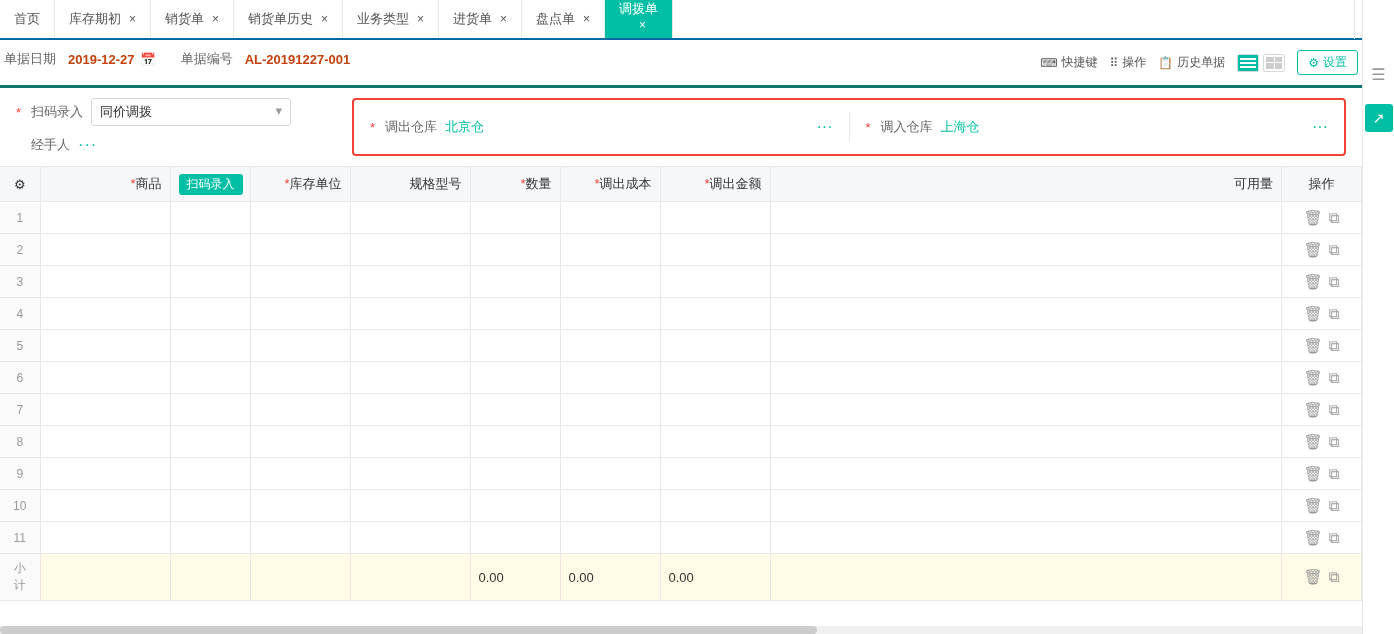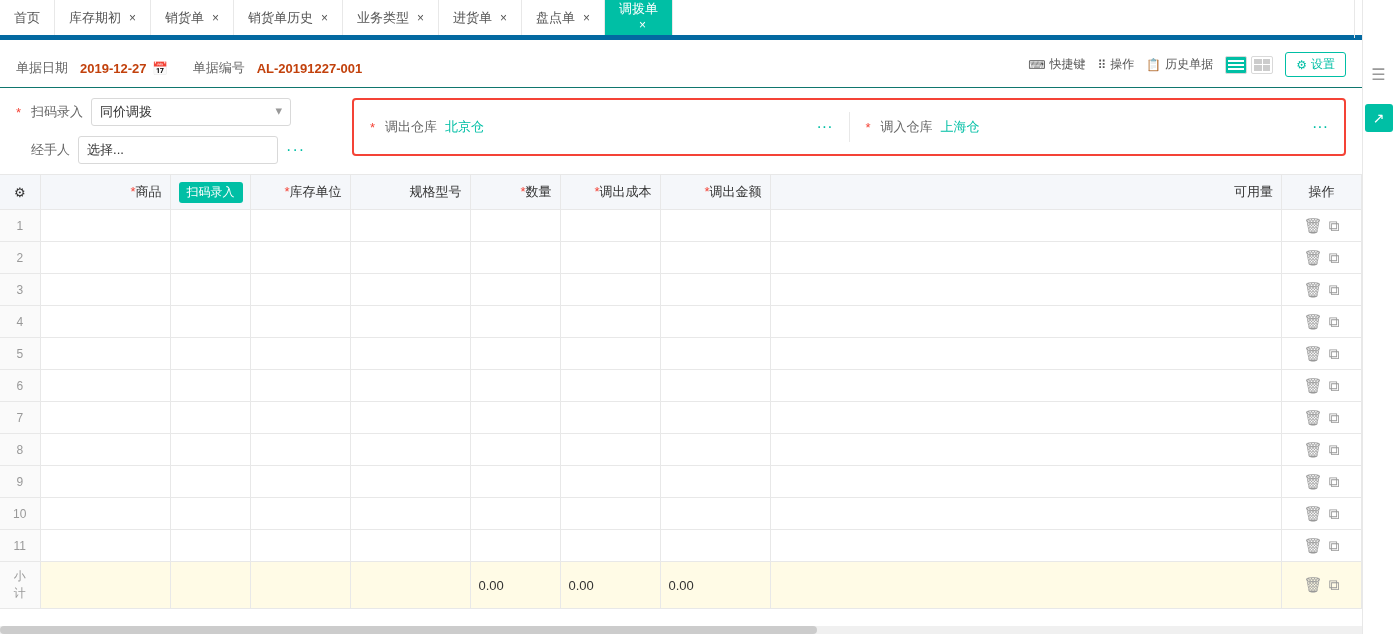--- a/index.html
+++ b/index.html
@@ -1,33 +1,33 @@
 <!DOCTYPE html>
 <html><head>
   <meta charset="utf-8">
   <style>
     * { box-sizing: border-box; margin: 0; padding: 0; }
     body { font-family: "Microsoft YaHei", "PingFang SC", sans-serif; font-size: 13px; color: #333; background: #fff; overflow: hidden; }
 
     
     .tab-bar {
-      display: flex; align-items: center; height: 40px; border-bottom: 5px solid #0369a1;
+      display: flex; align-items: center; height: 40px; border-bottom: 2px solid #0369a1;
       background: #fff; padding: 0 0 0 0;
     }
     .tab {
       display: flex; align-items: center; padding: 0 14px; height: 100%;
       border-right: 1px solid #e8e8e8; cursor: pointer; color: #555; white-space: nowrap;
       font-size: 13px;
     }
     .tab.active { background: #00bfa5; color: #fff; flex-direction: column; }
     .tab .close-icon { margin-left: 8px; font-size: 12px; cursor: pointer; }
 
     
     .header-area {
-      display: flex; align-items: flex-end; padding: 10px 16px; border-bottom: 1px solid #0f766e;
+      display: flex; align-items: flex-start; padding: 10px 4px; border-bottom: 3px solid #0f766e;
       background: #fff; height: 48px;
     }
     .header-field { display: flex; align-items: center; margin-right: 24px; }
     .header-label { color: #666; margin-right: 6px; white-space: nowrap; }
     .header-value { color: #c2410c; font-weight: 700; margin-left: 6px; }
     .calendar-icon { margin-left: 6px; color: #00bfa5; cursor: pointer; }
     .header-right { margin-left: auto; display: flex; align-items: center; gap: 12px; }
     .header-right-item { display: flex; align-items: center; color: #555; cursor: pointer; font-size: 12px; gap: 4px; }
     .btn-setting { background: #fff; border: 1px solid #00bfa5; color: #00bfa5; border-radius: 3px; padding: 3px 10px; cursor: pointer; font-size: 12px; display: flex; align-items: center; gap: 4px; }
     .form-row { display: flex; align-items: center; gap: 8px; }
@@ -183,23 +183,20 @@
           <span class="required-star">*</span>
           <span class="form-field-label">扫码录入</span>
           <div class="form-select" style="min-width:200px;">
             <span class="value">同价调拨</span>
             <span class="chevron">▾</span>
           </div>
         </div>
         <div class="form-row">
           <span style="margin-right:2px; visibility:hidden;">*</span>
           <span class="form-field-label">经手人</span>
-          <div class="form-select" style="min-width:200px;">
-            <span class="value form-input-placeholder">选择...</span>
-          </div>
           <span class="form-ellipsis">···</span>
         </div>
       </div>
 
       <div class="warehouse-box">
         <div class="warehouse-item">
           <span class="required-star">*</span>
           <span class="warehouse-label">调出仓库</span>
           <span class="warehouse-value">北京仓</span>
           <span class="warehouse-ellipsis">···</span>

